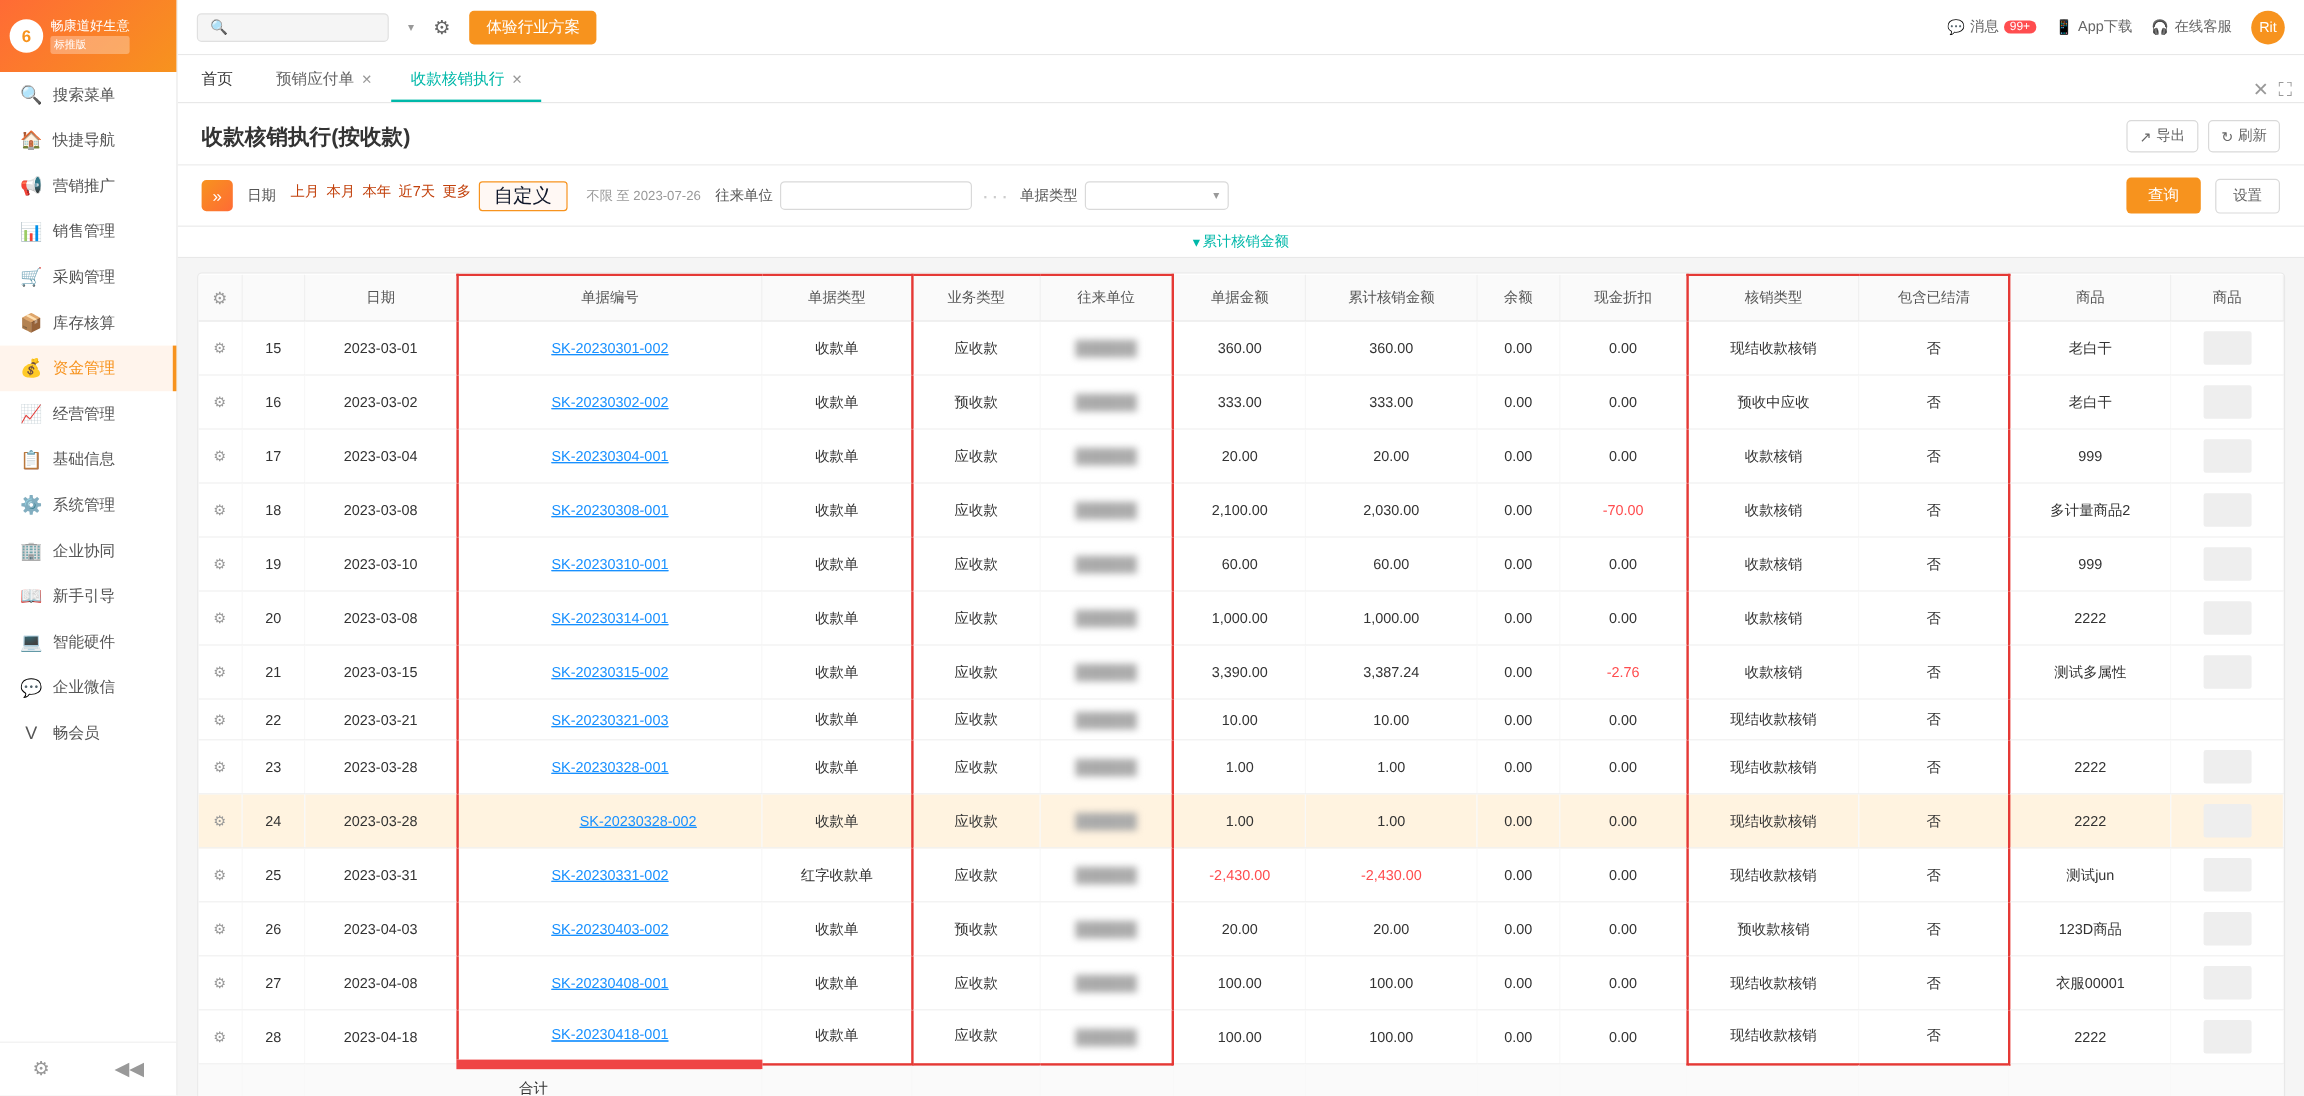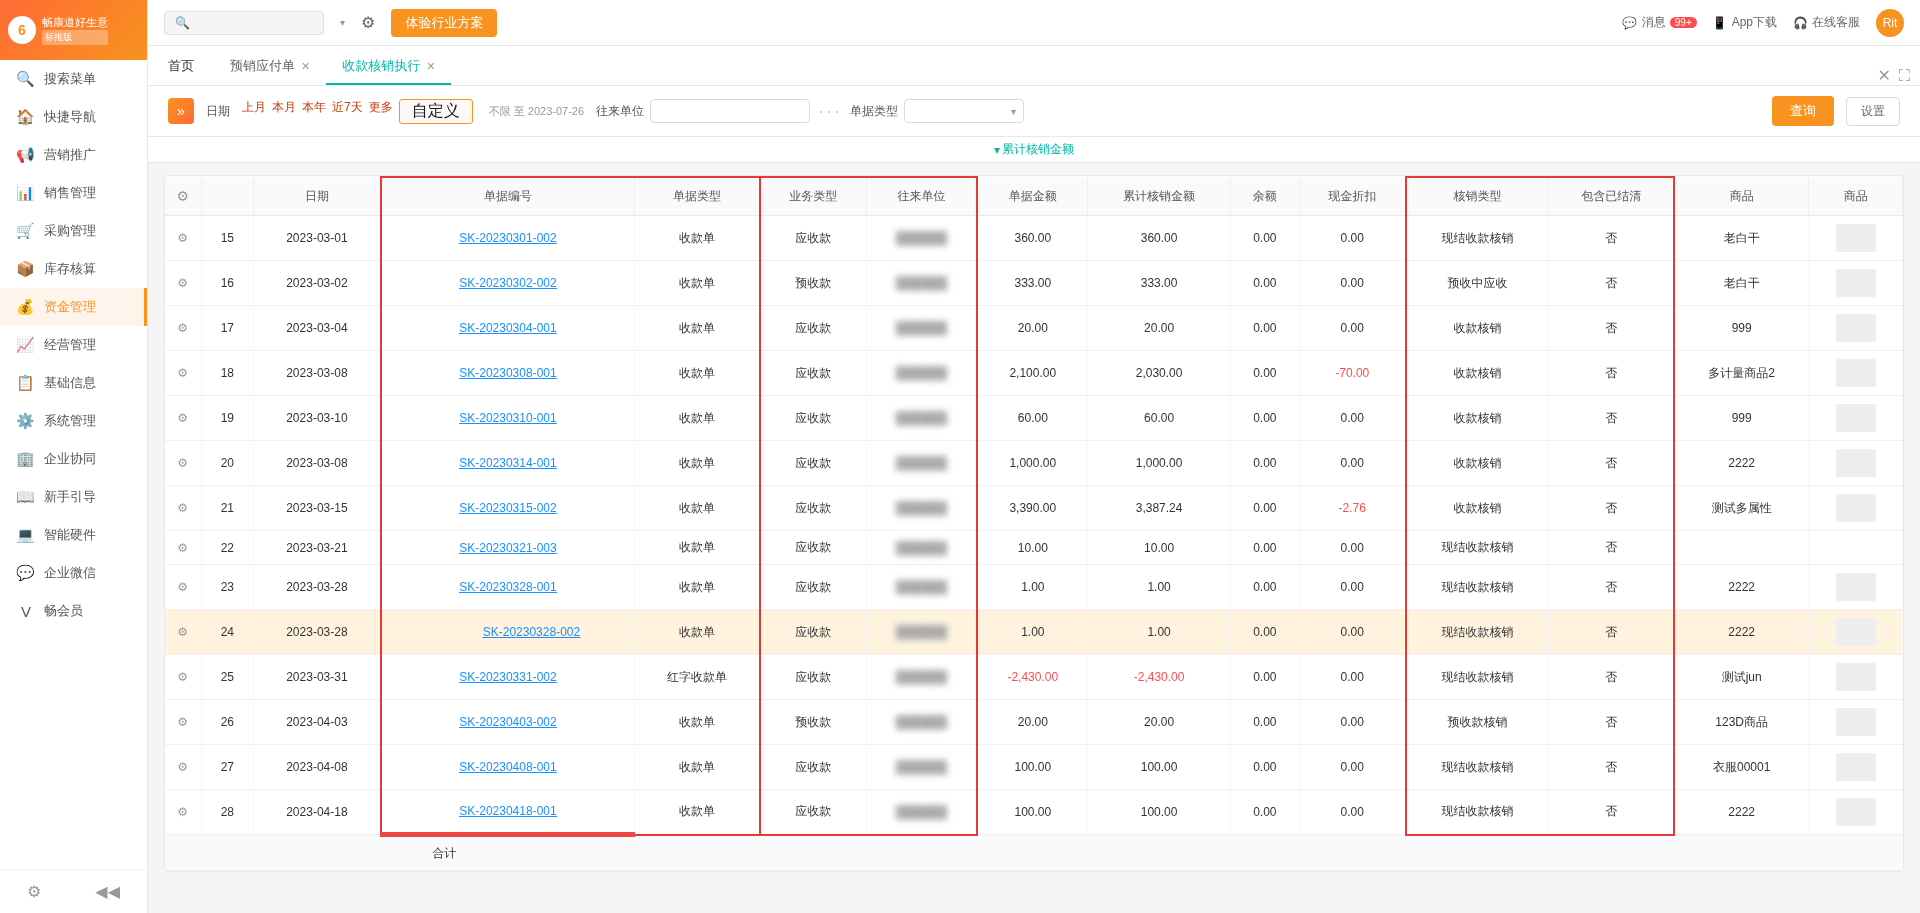--- a/index.html
+++ b/index.html
@@ -95,21 +95,21 @@
     th.th-hxtype { border-left: 2px solid #e53935; border-top: 2px solid #e53935; }
     th.th-hxtype-end { border-right: 2px solid #e53935; border-top: 2px solid #e53935; }
 
     td.sn-left { border-left: 2px solid #e53935; }
     td.sn-right { border-right: 2px solid #e53935; }
     td.bt-left { border-left: 2px solid #e53935; }
     td.bt-right { border-right: 2px solid #e53935; }
     td.hx-left { border-left: 2px solid #e53935; }
     td.hx-right { border-right: 2px solid #e53935; }
 
-    tr:last-child td.sn-left { border-bottom: 5px solid #ef4444; }
+    tr:last-child td.sn-left { border-bottom: 8px solid #ef4444; }
     tr:last-child td.sn-right { border-bottom: 2px solid #e53935; }
     tr:last-child td.bt-left { border-bottom: 2px solid #e53935; }
     tr:last-child td.bt-right { border-bottom: 2px solid #e53935; }
     tr:last-child td.hx-left { border-bottom: 2px solid #e53935; }
     tr:last-child td.hx-right { border-bottom: 2px solid #e53935; }
   </style>
 </head>
 <body>
 
 <div class="sidebar">
@@ -232,20 +232,33 @@
       <span class="tab-close">✕</span>
     </div>
     <div class="tabs-actions">
       <span>✕</span>
       <span>⛶</span>
     </div>
   </div>
 
   <div class="content">
 
+    <div class="page-header">
+      <h2 class="page-title">收款核销执行(按收款)</h2>
+      <div class="page-actions">
+        <button class="page-action-btn">
+          <span>↗</span>
+          <span>导出</span>
+        </button>
+        <button class="page-action-btn">
+          <span>↻</span>
+          <span>刷新</span>
+        </button>
+      </div>
+    </div>
 
     <div class="filter-bar">
       <button class="filter-expand-btn">
         <span>»</span>
       </button>
       <span class="filter-label">日期</span>
       <div class="filter-date-links">
         <span class="filter-date-link">上月</span>
         <span class="filter-date-link">本月</span>
         <span class="filter-date-link">本年</span>

